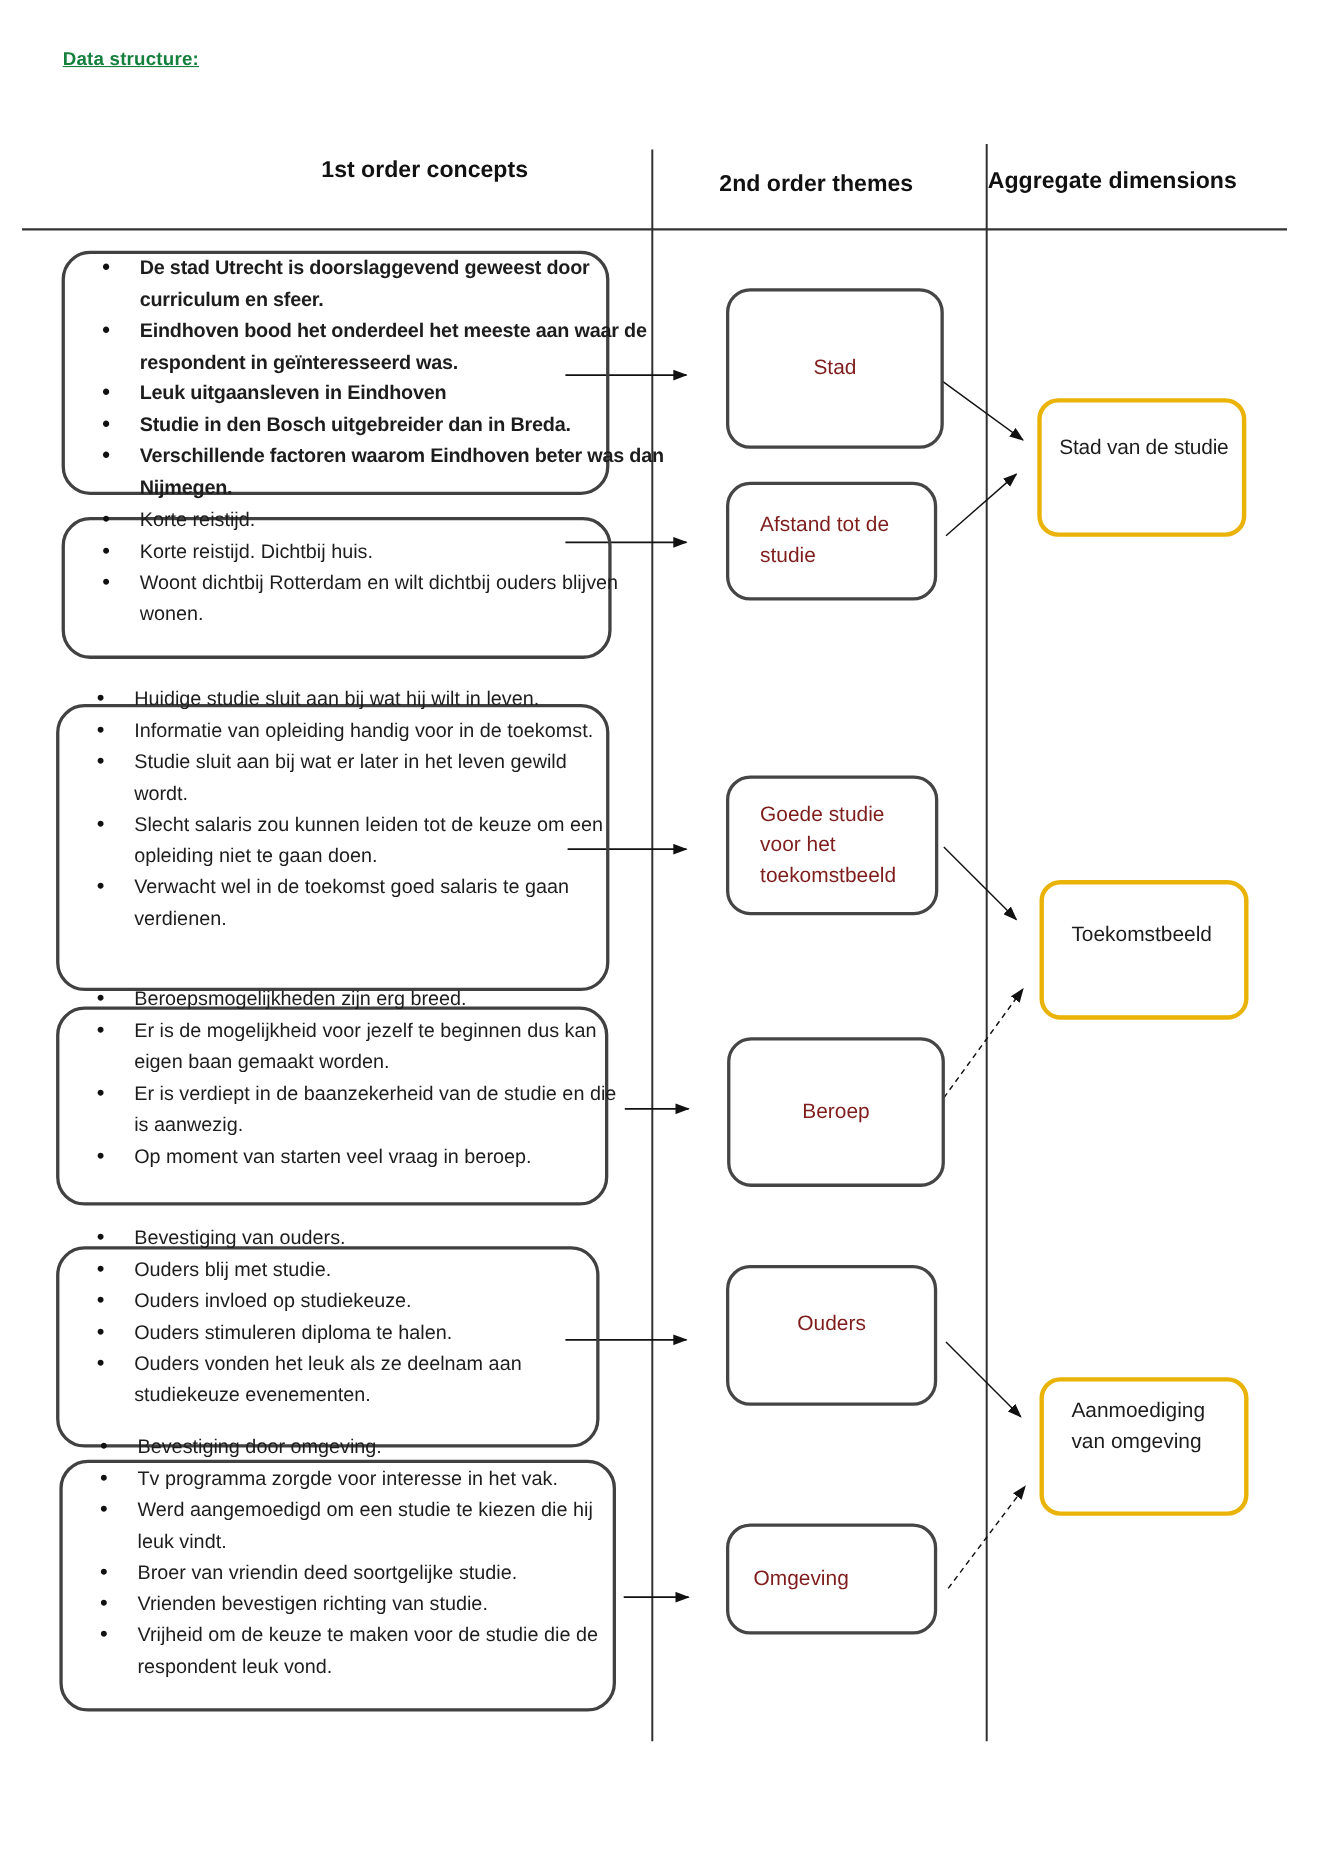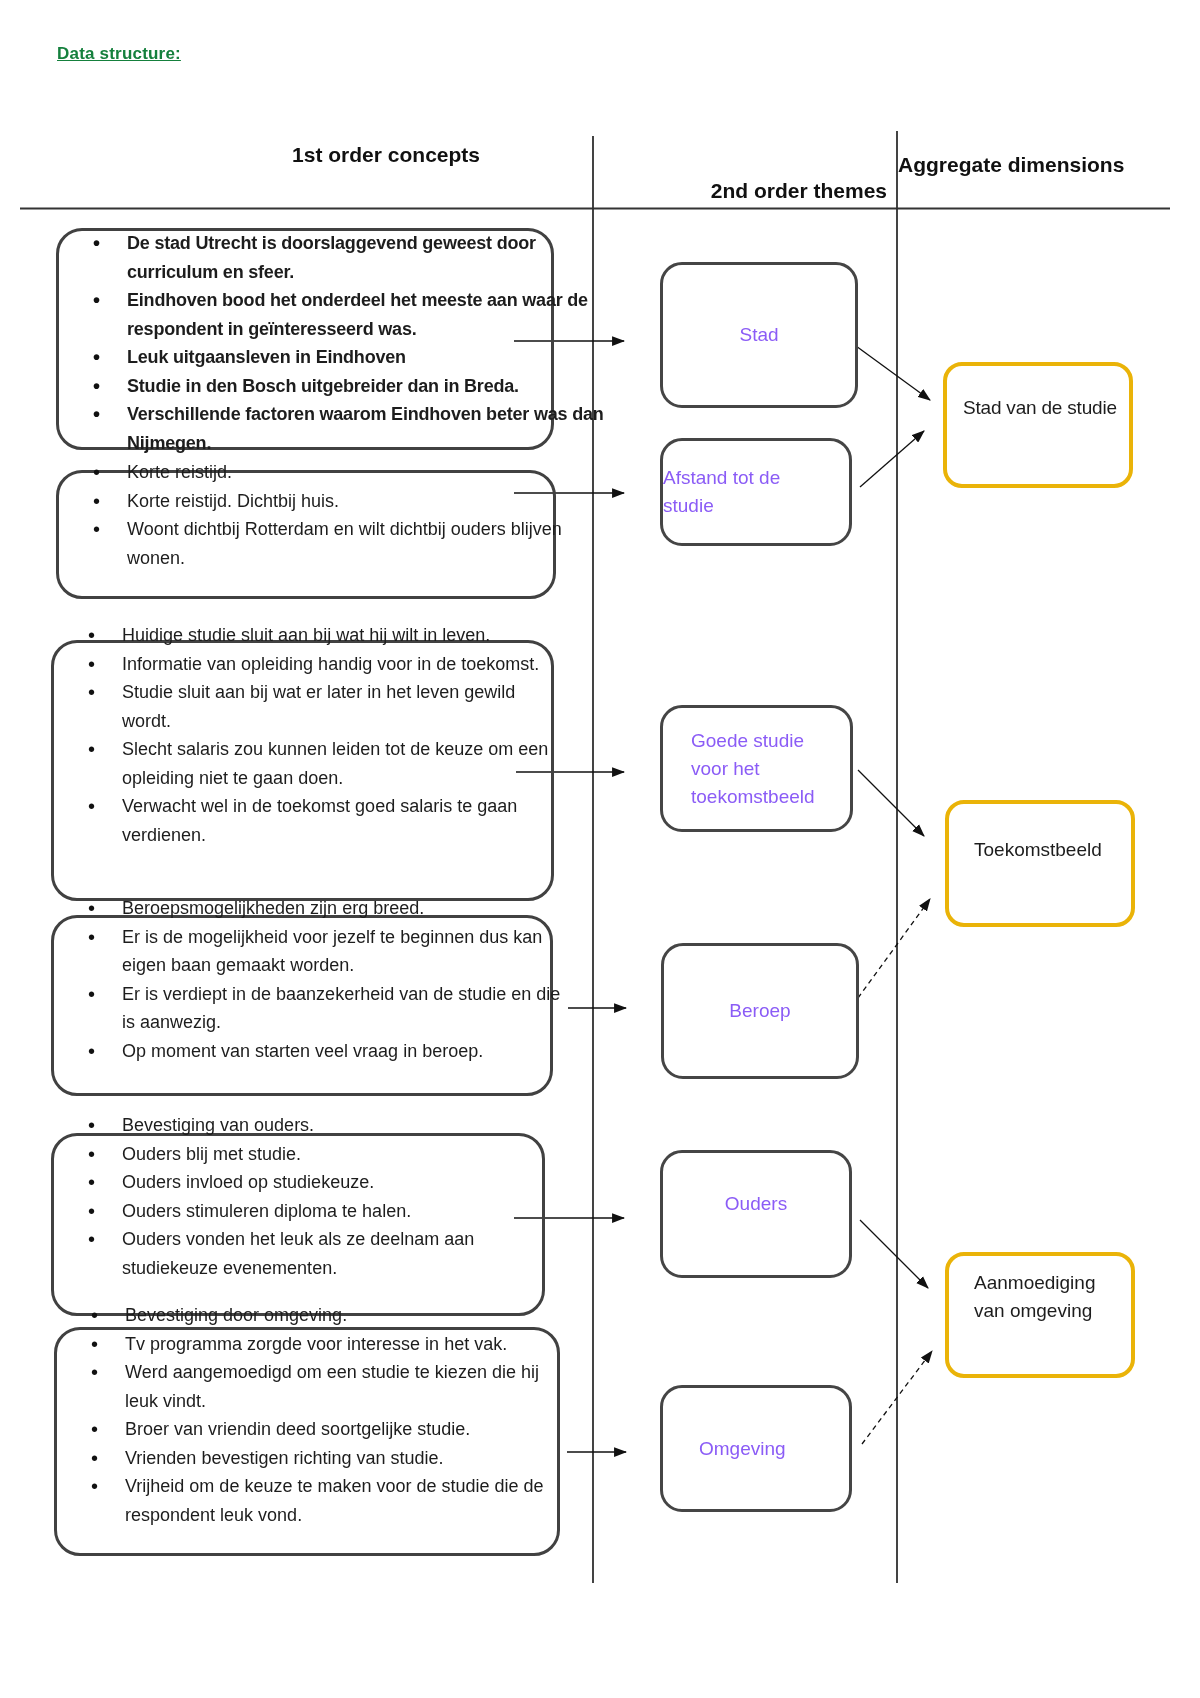--- a/index.html
+++ b/index.html
@@ -8,21 +8,21 @@
     font-family:"Liberation Sans","DejaVu Sans",sans-serif;color:#1f1f1f;
     overflow:hidden;
   }
   .page-title{
     position:absolute;left:57px;top:44px;margin:0;
     font-size:17px;font-weight:700;color:#15803d;
     text-decoration:underline;letter-spacing:.2px;
   }
   .hdr{position:absolute;font-weight:bold;font-size:21px;color:#111;white-space:nowrap;}
   .hdr1{left:80px;top:143px;width:400px;text-align:right;}
-  .hdr2{left:597px;top:156px;width:290px;text-align:right;margin-top:23px;}
+  .hdr2{left:597px;top:156px;width:290px;text-align:center;}
   .hdr3{left:898px;top:153px;}
   svg.connectors{position:absolute;left:0;top:0;width:1200px;height:1698px;}
   
   .cbox{
     position:absolute;border:3px solid #414141;border-radius:26px;
     background:transparent;
     margin-left:36px;
   }
   .list{
     list-style:none;margin:0;padding:0;position:relative;
@@ -30,21 +30,21 @@
   }
   .list li{position:relative;padding-left:68px;margin:0;}
   .list li::before{
     content:"\2022";position:absolute;left:34px;top:0;
     font-size:20px;color:#111;
   }
   .list.boldtxt{font-weight:bold;letter-spacing:-.2px;}
   
   .tbox{
     position:absolute;border:3.5px solid #454545;border-radius:22px;
-    font-size:19px;color:#8b5cf6;display:flex;flex-direction:column;
+    font-size:19px;color:#7f1d1d;display:flex;flex-direction:column;
     justify-content:center;background:transparent;
   }
   .tbox.centered{align-items:center;text-align:center;}
   .tbox.leftal{align-items:flex-start;}
   .tbox .lbl{display:block;line-height:28px;}
   
   .abox{
     position:absolute;border:4px solid #eab308;border-radius:19px;
     font-size:19px;color:#1d1d1d;line-height:28px;background:transparent;
   }
@@ -141,33 +141,33 @@
       <li>Werd aangemoedigd om een studie te kiezen die hij leuk vindt.</li>
       <li>Broer van vriendin deed soortgelijke studie.</li>
       <li>Vrienden bevestigen richting van studie.</li>
       <li>Vrijheid om de keuze te maken voor de studie die de respondent leuk vond.</li>
     </ul>
   </div>
 
   <div class="tbox centered" style="left:660px;top:262px;width:192px;height:140px">
     <span class="lbl">Stad</span>
   </div>
-  <div class="tbox leftal" style="left:660px;top:438px;width:192px;height:108px;box-sizing:border-box">
+  <div class="tbox leftal" style="left:660px;top:438px;width:192px;height:108px;padding-left:28px;box-sizing:border-box">
     <span class="lbl" style="width:130px">Afstand tot de studie</span>
   </div>
   <div class="tbox leftal" style="left:660px;top:705px;width:193px;height:127px;padding-left:28px;box-sizing:border-box">
     <span class="lbl" style="width:138px">Goede studie voor het toekomstbeeld</span>
   </div>
   <div class="tbox centered" style="left:661px;top:943px;width:192px;height:130px">
     <span class="lbl">Beroep</span>
   </div>
   <div class="tbox centered" style="left:660px;top:1150px;width:192px;height:128px;padding-bottom:20px;box-sizing:border-box">
     <span class="lbl">Ouders</span>
   </div>
-  <div class="tbox leftal" style="left:660px;top:1385px;width:192px;height:127px;padding-left:36px;box-sizing:border-box">
+  <div class="tbox leftal" style="left:660px;top:1385px;width:192px;height:101px;padding-left:22px;box-sizing:border-box">
     <span class="lbl">Omgeving</span>
   </div>
 
   <div class="abox" style="left:943px;top:362px;width:190px;height:126px;padding:28px 0 0 16px;box-sizing:border-box">
     <span class="nowrap">Stad van de studie</span>
   </div>
   <div class="abox" style="left:945px;top:800px;width:190px;height:127px;padding:32px 0 0 25px;box-sizing:border-box">
     <span>Toekomstbeeld</span>
   </div>
   <div class="abox" style="left:945px;top:1252px;width:190px;height:126px;padding:13px 8px 0 25px;box-sizing:border-box">

